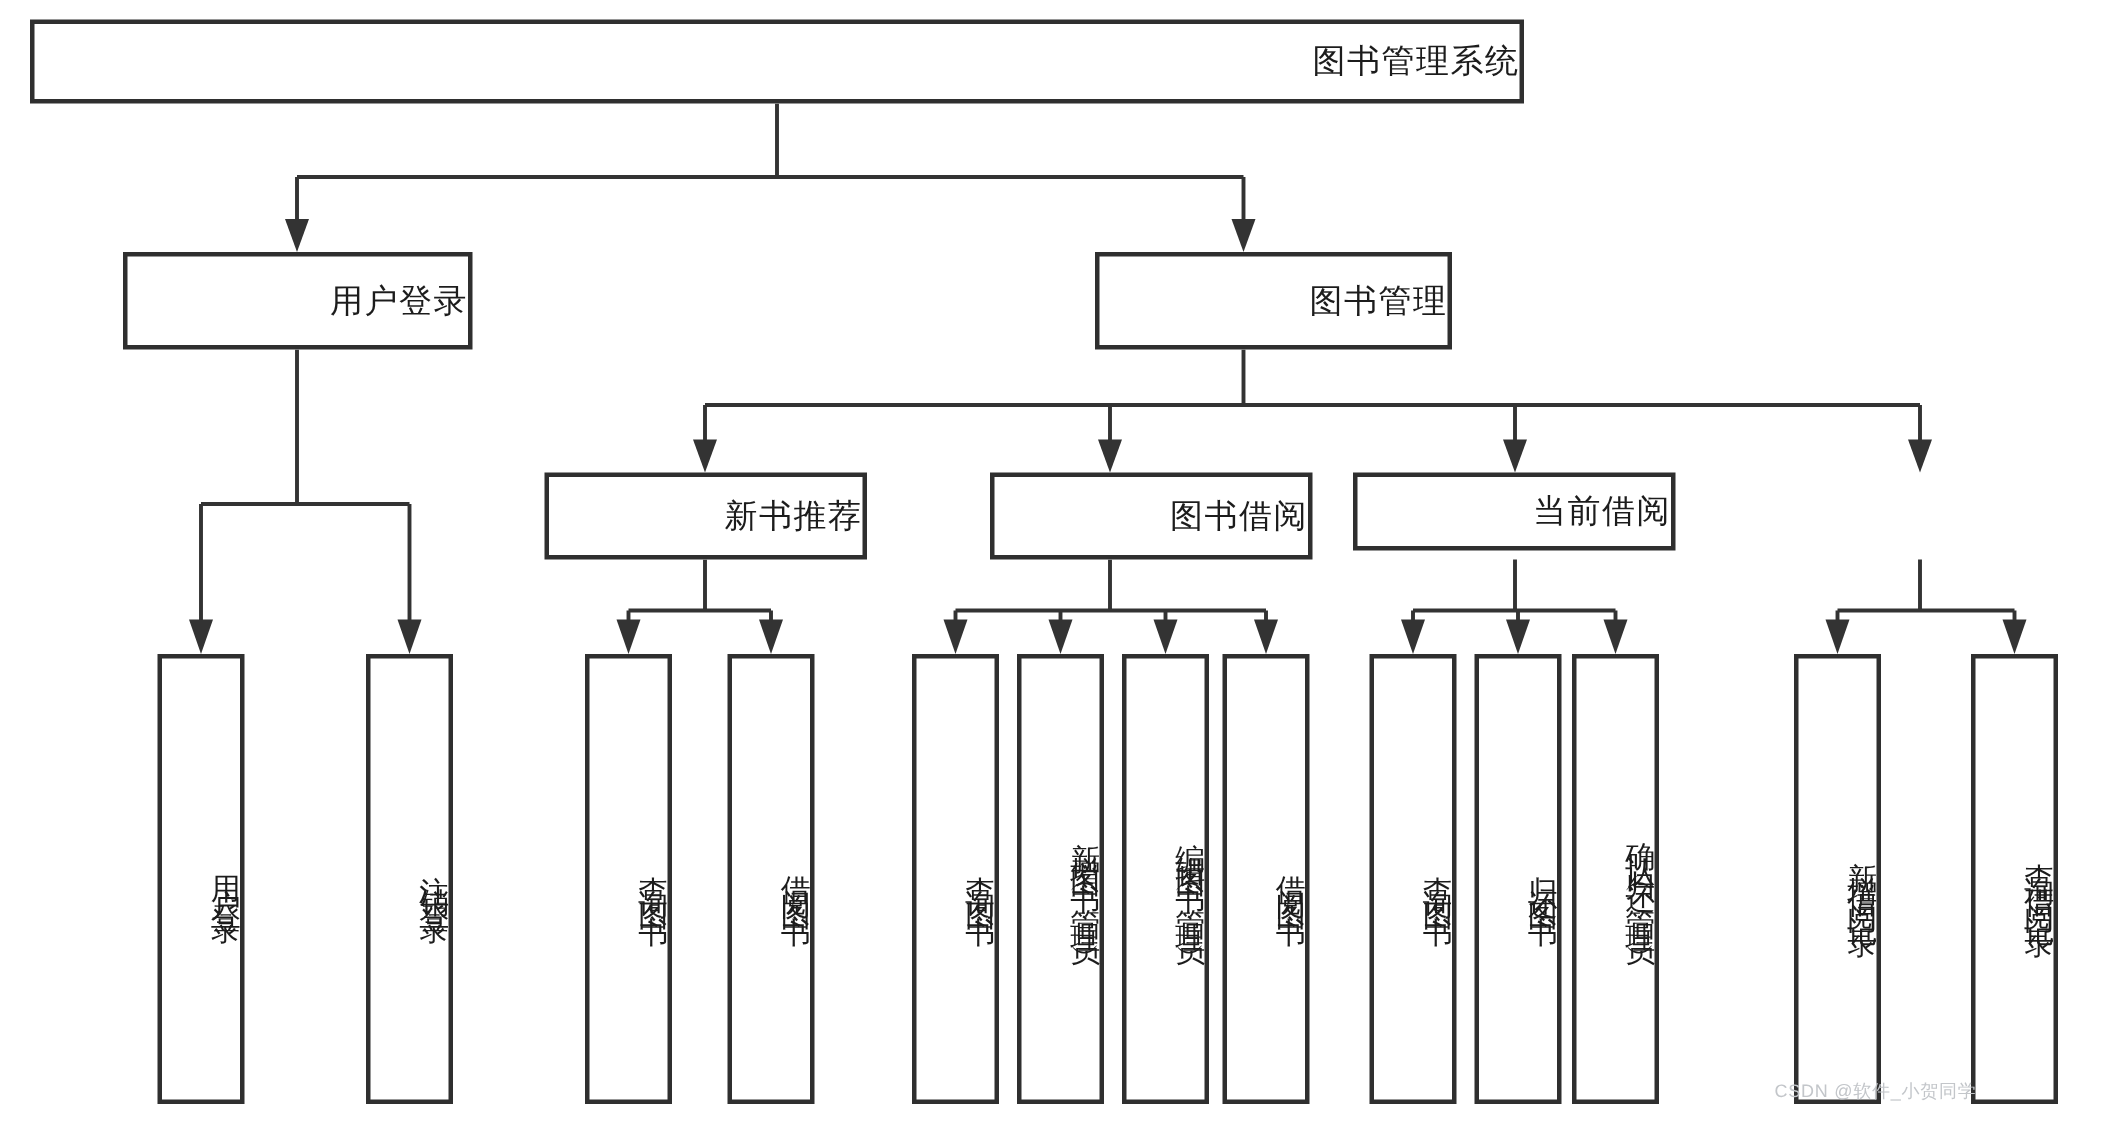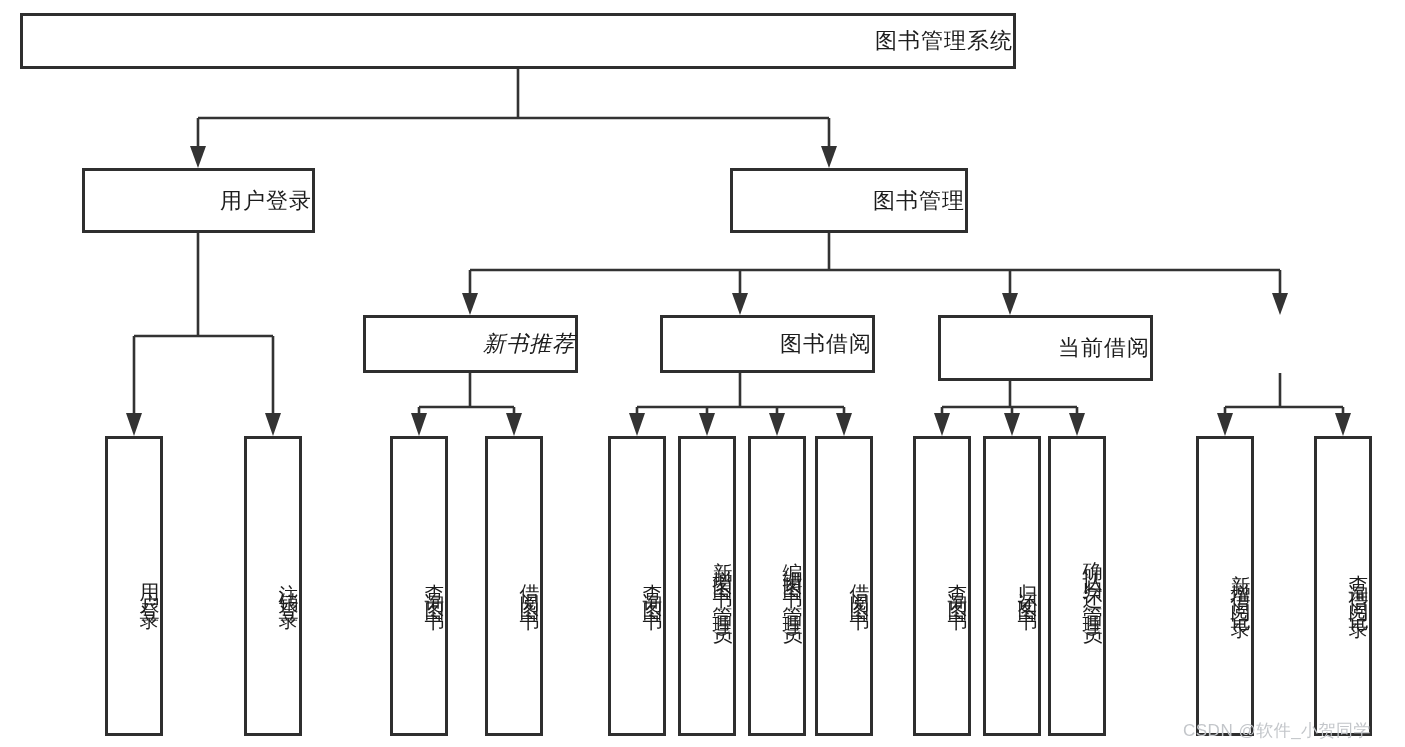--- a/index.html
+++ b/index.html
@@ -41,21 +41,21 @@
     writing-mode: vertical-rl;
     font-size: 20px;
     letter-spacing: 9px;
     line-height: 1;
     white-space: nowrap;
   }
   .watermark {
     position: absolute;
     left: 1183px;
     top: 719px;
-    font-size: 17px;
+    font-size: 12px;
     color: #c3c6ca;
     letter-spacing: 0.5px;
     white-space: nowrap;
     z-index: 5;
   }
 </style>
 </head>
 <body>
 
 <div class="canvas">
@@ -107,27 +107,27 @@
     <span>图书管理系统</span>
   </div>
 
   <div class="box h" style="left:82px; top:168px; width:233px; height:65px;">
     <span>用户登录</span>
   </div>
   <div class="box h" style="left:710px; top:168px; width:238px; height:65px;margin-left:20px;">
     <span>图书管理</span>
   </div>
 
-  <div class="box h" style="left:363px; top:315px; width:215px; height:58px;font-style:italic;">
+  <div class="box h" style="left:363px; top:315px; width:215px; height:58px;">
     <span>新书推荐</span>
   </div>
   <div class="box h" style="left:660px; top:315px; width:215px; height:58px;">
     <span>图书借阅</span>
   </div>
-  <div class="box h" style="left:938px; top:315px; width:215px; height:66px;">
+  <div class="box h" style="left:902px; top:315px; width:215px; height:52px;">
     <span>当前借阅</span>
   </div>
 
   <div class="box v" style="left:105px; top:436px; width:58px; height:300px;">
     <span>用户登录</span>
   </div>
   <div class="box v" style="left:244px; top:436px; width:58px; height:300px;">
     <span>注销登录</span>
   </div>
   <div class="box v" style="left:390px; top:436px; width:58px; height:300px;">

